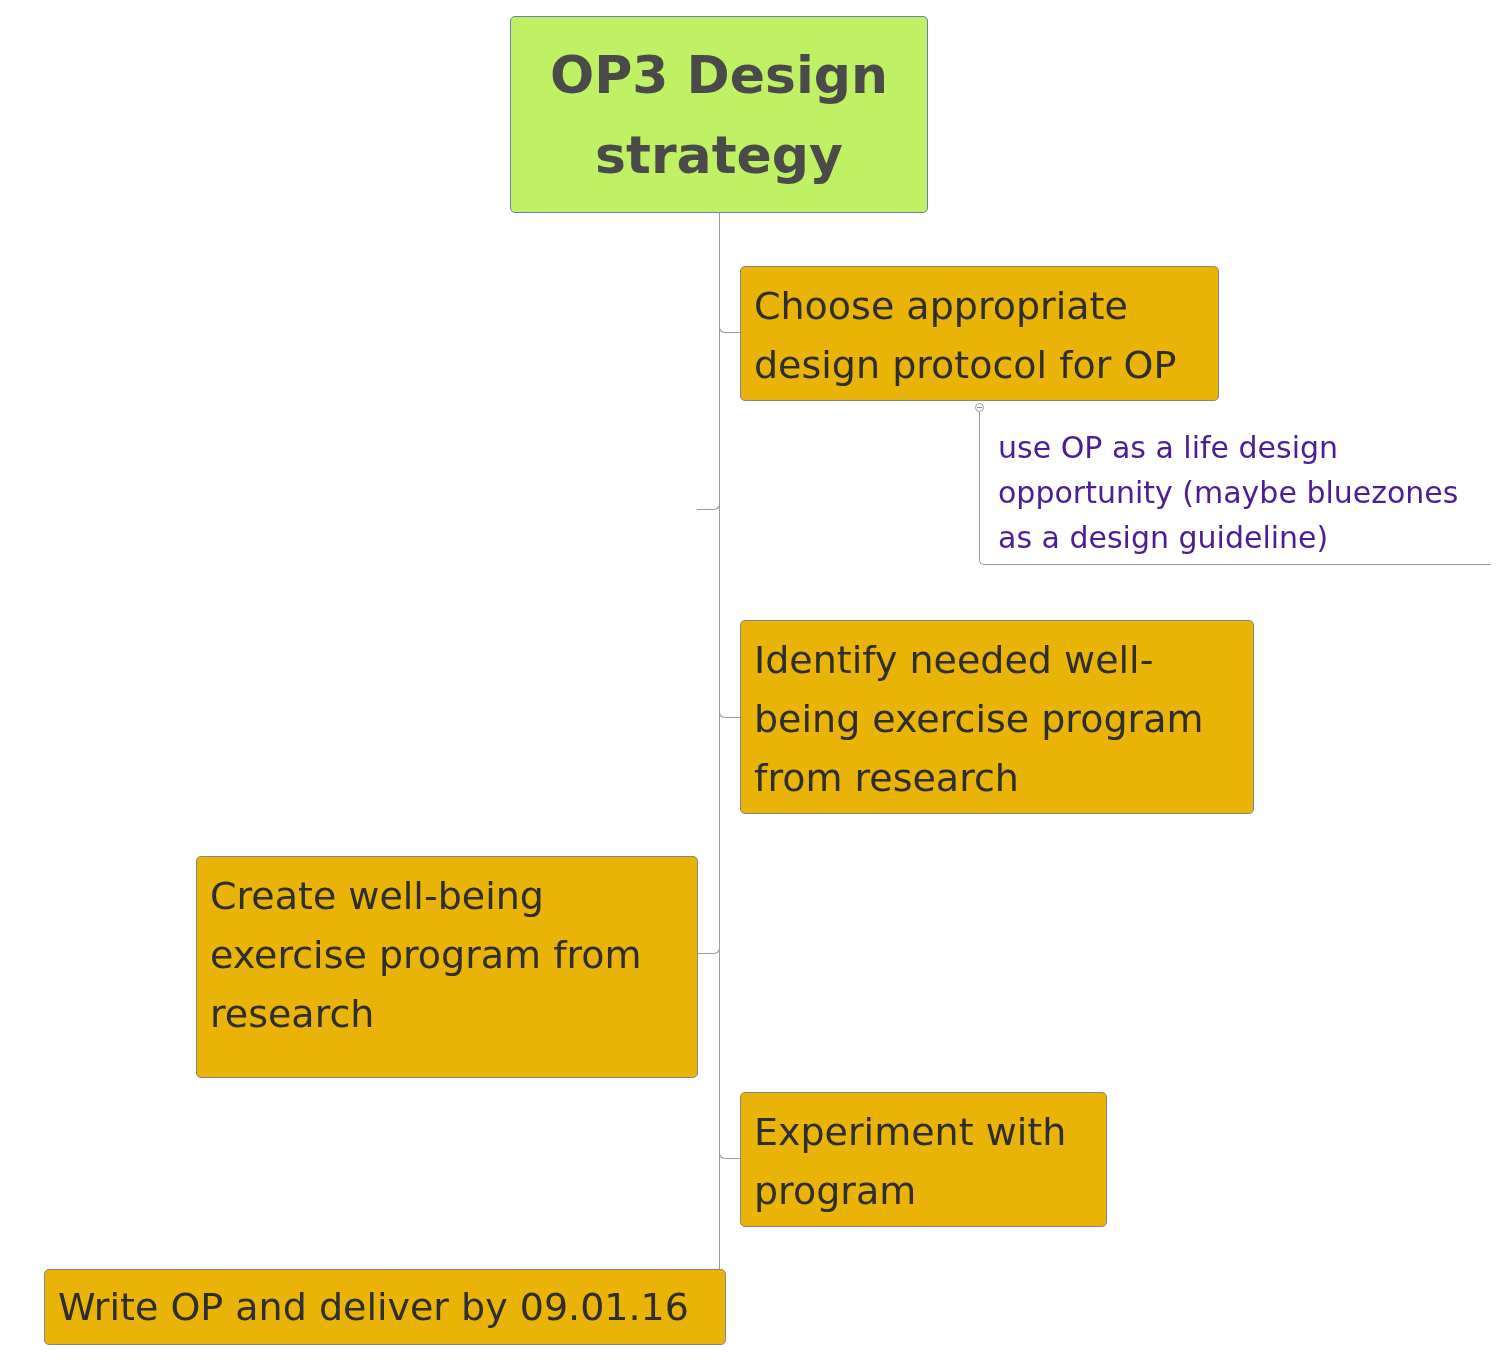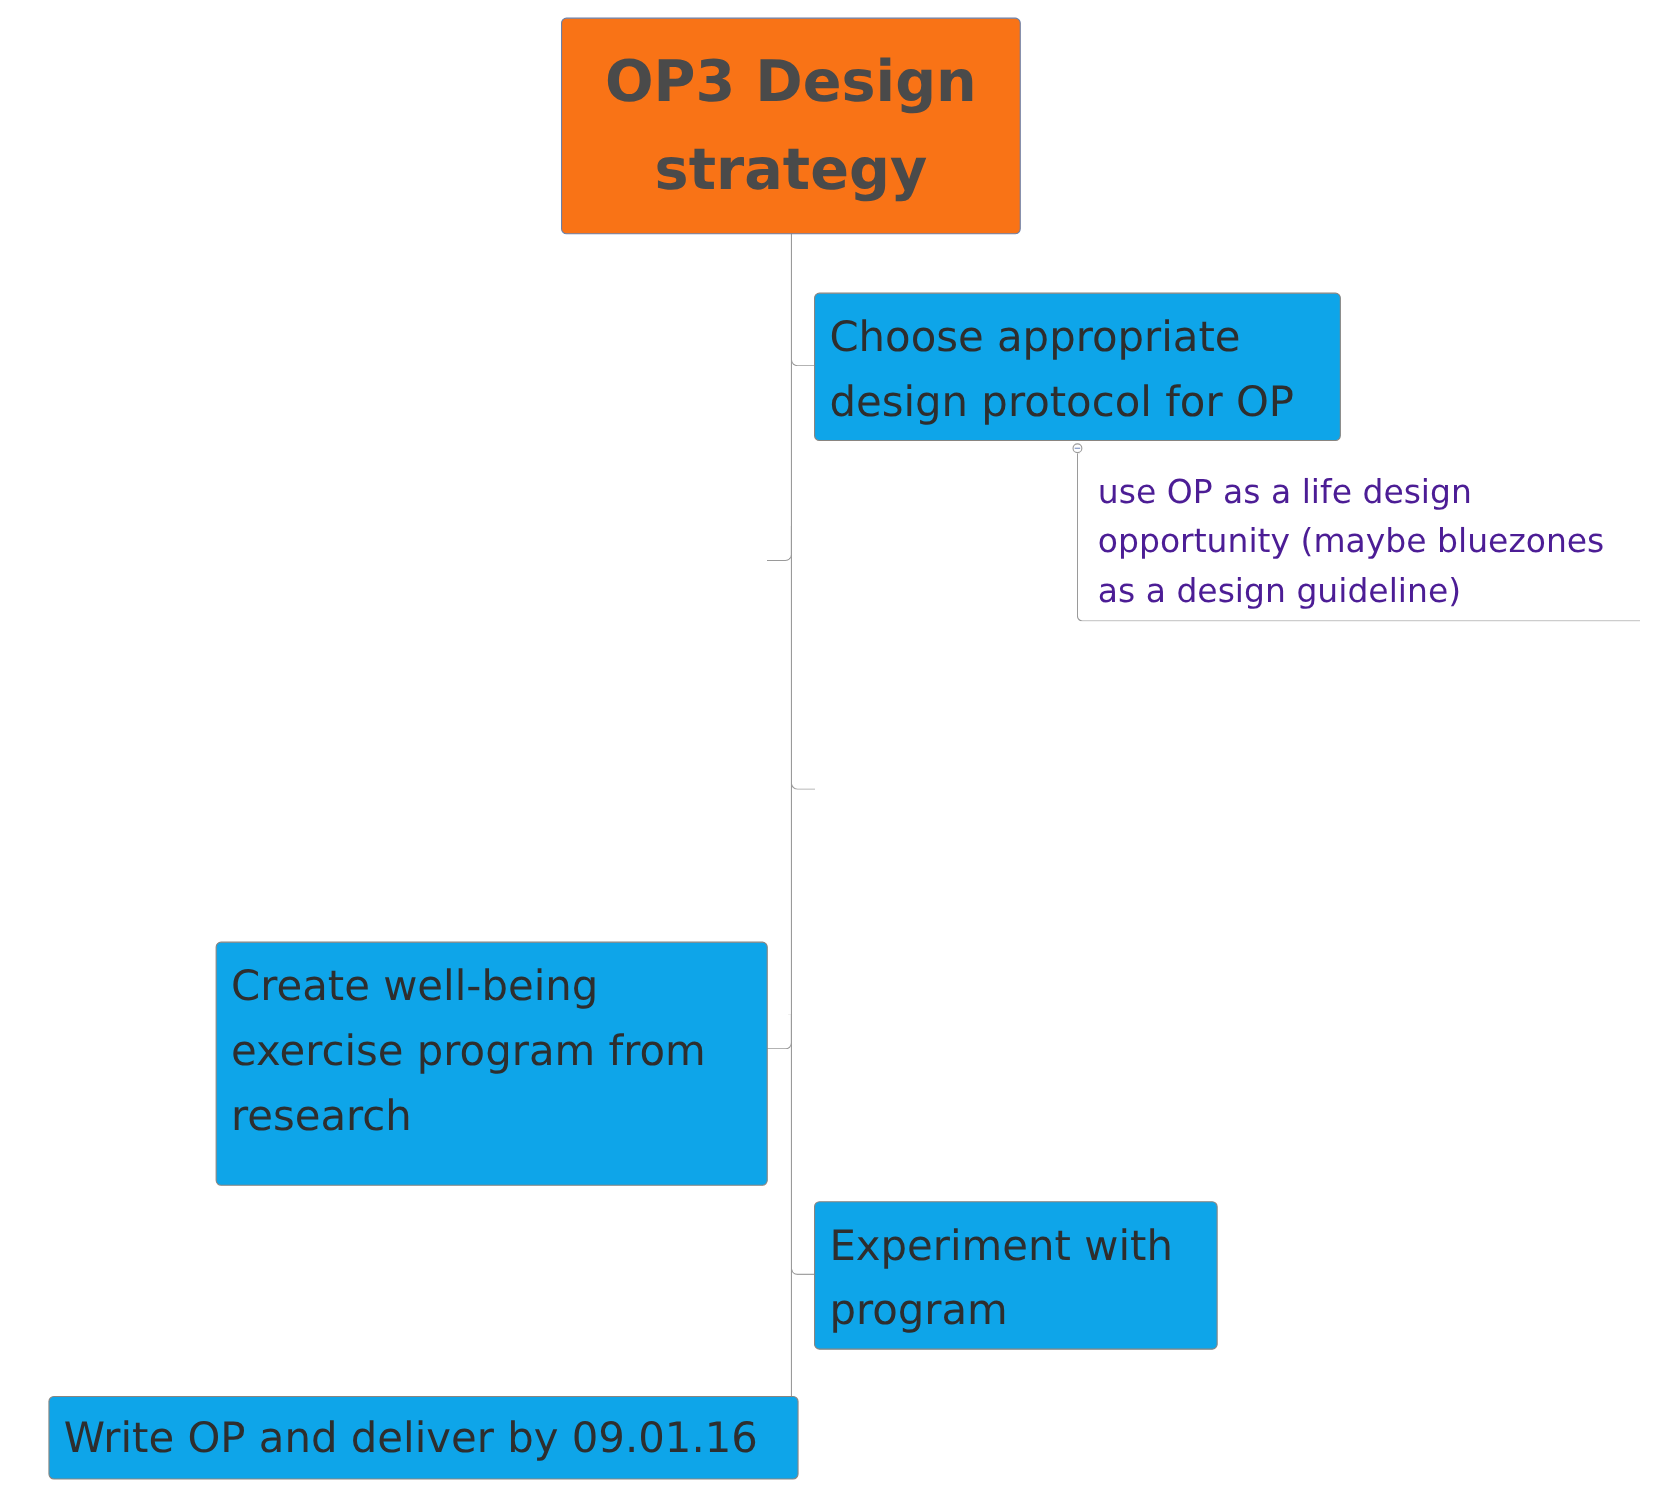--- a/index.html
+++ b/index.html
@@ -1,24 +1,24 @@
 <!DOCTYPE html>
 <html><head>
   <meta charset="utf-8">
   <style>
     html, body { margin: 0; padding: 0; background: #ffffff; }
     body { width: 1507px; height: 1361px; position: relative; overflow: hidden;
            font-family: "DejaVu Sans", "Liberation Sans", sans-serif; }
     .canvas { position: absolute; left: 0; top: 0; width: 1507px; height: 1361px; }
     .node { position: absolute; box-sizing: border-box; border-radius: 5px;
             color: #2e2e2e; }
-    .root { background: #f97316; border: 1px solid #6b7fa8; color: #4a4a4a;
+    .root { background: #bef264; border: 1px solid #6b7fa8; color: #4a4a4a;
             font-weight: bold; font-size: 52px; line-height: 80px; text-align: center;
             display: flex; align-items: center; justify-content: center; }
-    .topic { background: #0ea5e9; border: 1px solid #8a8580; font-size: 38px;
+    .topic { background: #eab308; border: 1px solid #8a8580; font-size: 38px;
              line-height: 59px; padding: 10px 13px; }
     .sub { position: absolute; font-size: 30px; line-height: 45px; color: #4c1d95;
            border-left: 1px solid #9a9a9a; border-bottom: 1px solid #9a9a9a;
            border-bottom-left-radius: 5px; padding: 0 0 2px 18px; box-sizing: border-box; }
     .line { position: absolute; background: #9a9a9a; }
     .elbow { position: absolute; border-color: #9a9a9a; border-style: solid; box-sizing: border-box; }
     .toggle { position: absolute; width: 9px; height: 9px; border: 1px solid #9a9a9a;
               border-radius: 50%; background: #fff; box-sizing: border-box; }
     .toggle::after { content: ""; position: absolute; left: 1px; right: 1px; top: 3px;
                      height: 1px; background: #7a8fc0; }
@@ -49,20 +49,25 @@
 design protocol for OP</span>
   </div>
   <div class="toggle" style="left:975px; top:403px;"></div>
   <div class="sub" style="left:979px; top:412px; width:512px; height:153px; padding-top:13px;">
     <span class="text">use OP as a life design
 opportunity (maybe bluezones
 as a design guideline)</span>
   </div>
 
 
+  <div class="node topic" style="left:740px; top:620px; width:514px; height:194px;">
+    <span class="text">Identify needed well-
+being exercise program
+from research</span>
+  </div>
 
   <div class="node topic" style="left:196px; top:856px; width:502px; height:222px;">
     <span class="text">Create well-being
 exercise program from
 research</span>
   </div>
 
   <div class="node topic" style="left:740px; top:1092px; width:367px; height:135px;">
     <span class="text">Experiment with
 program</span>

